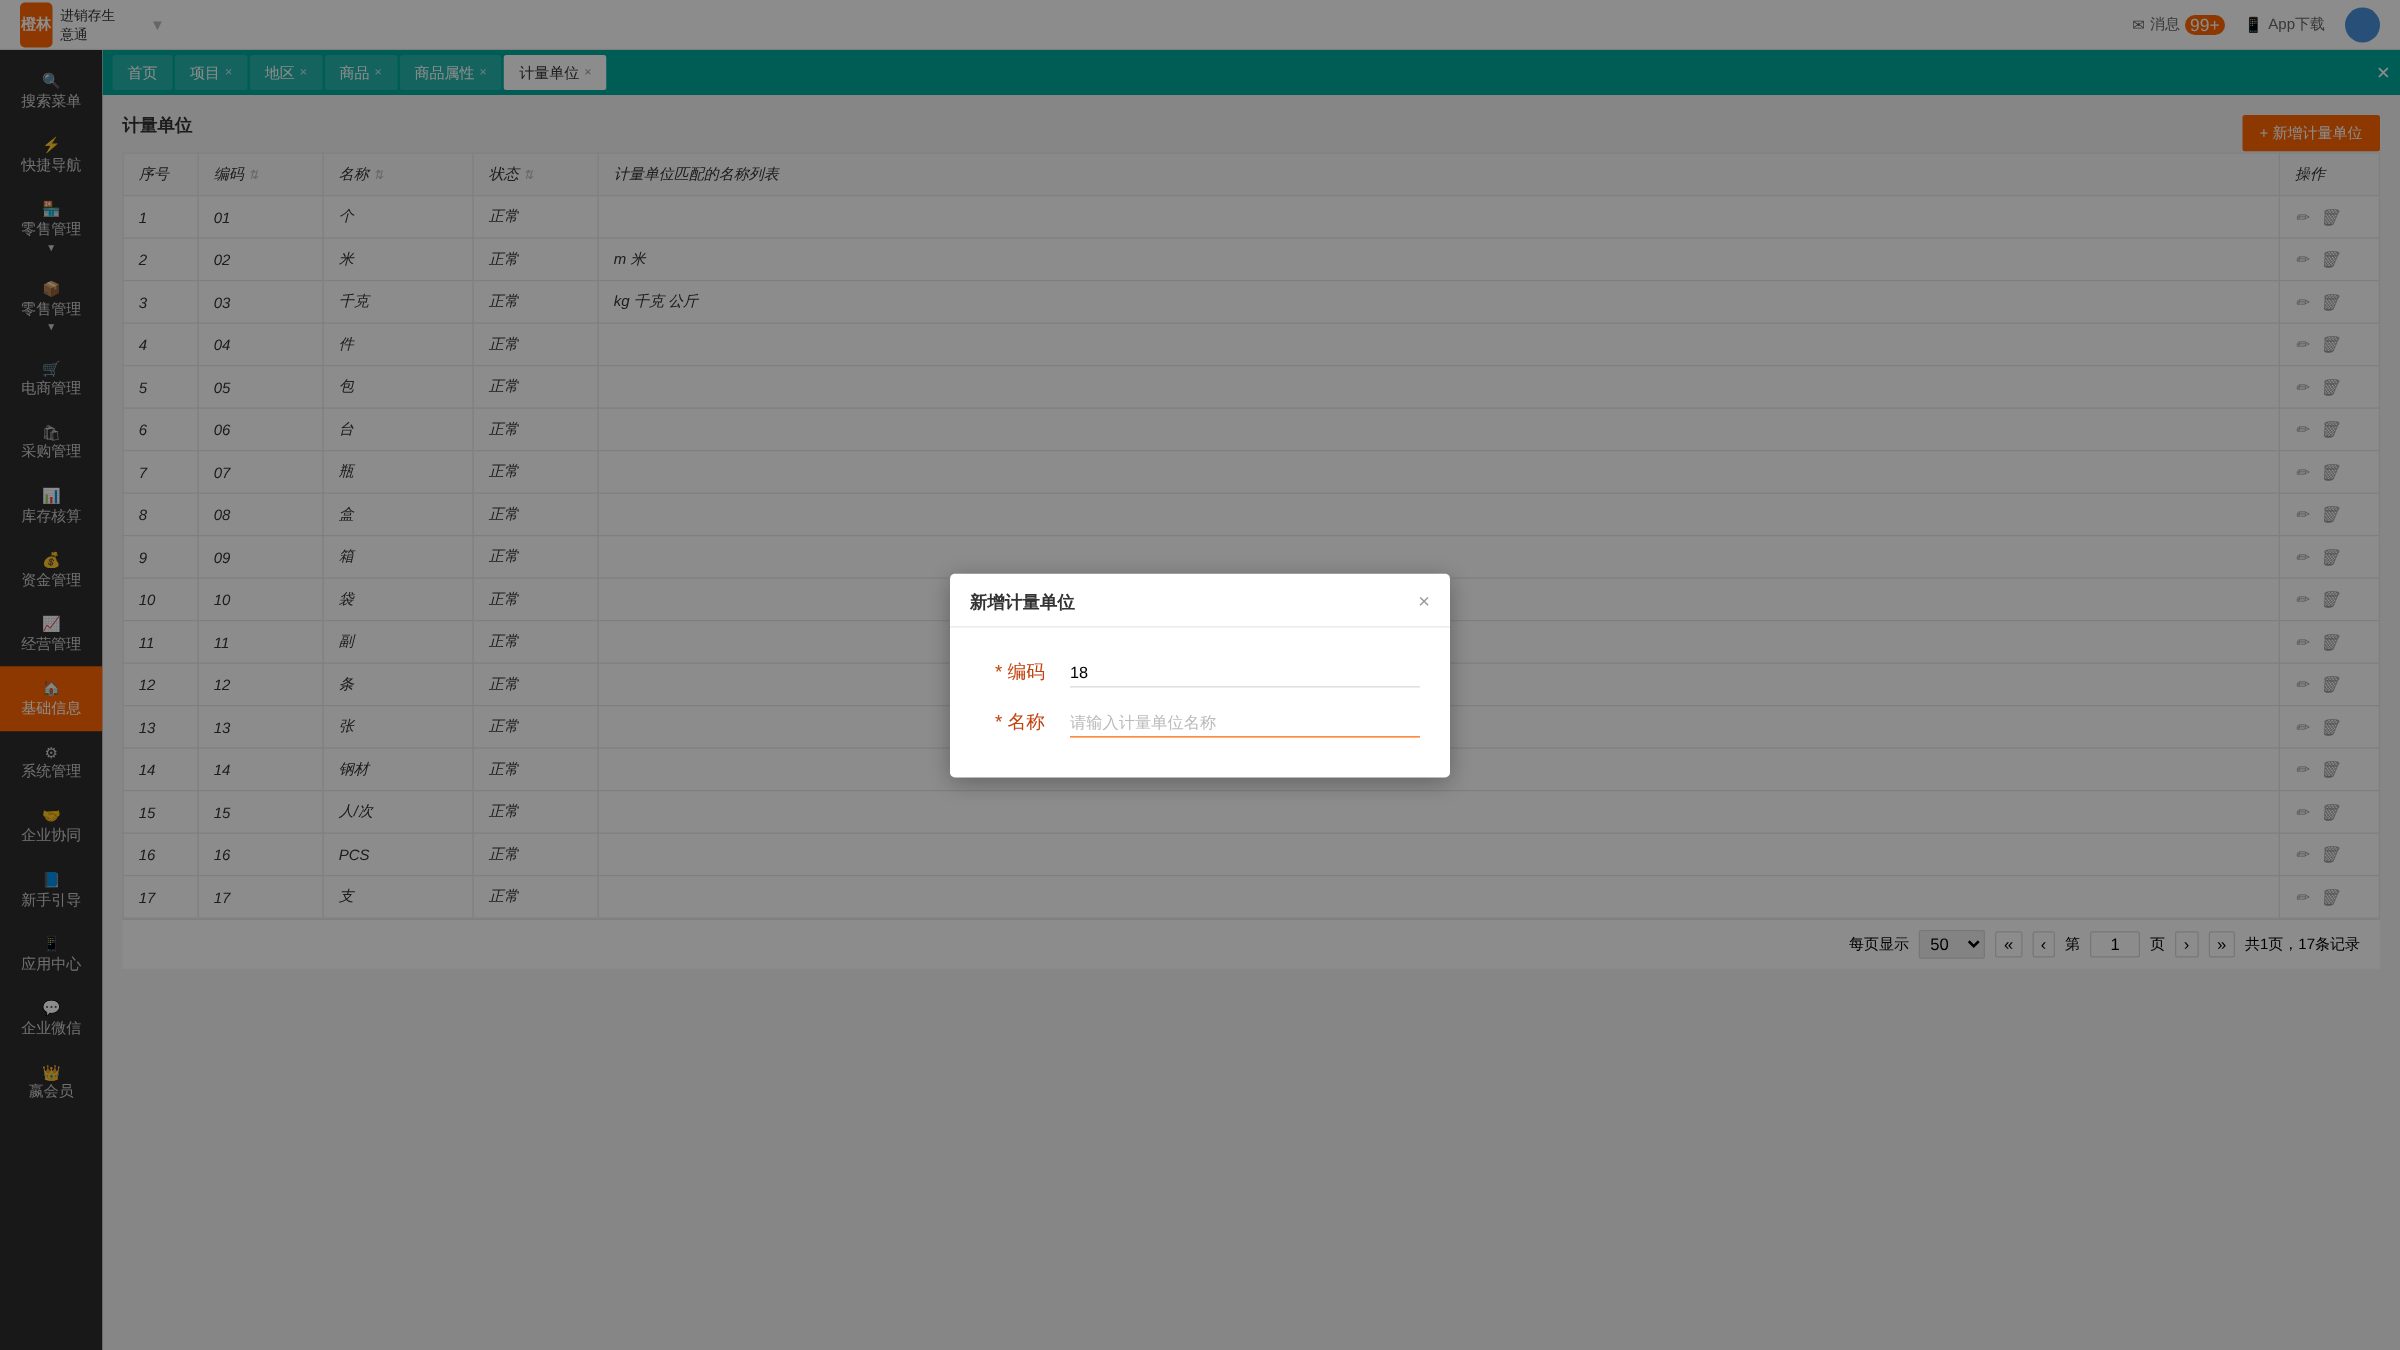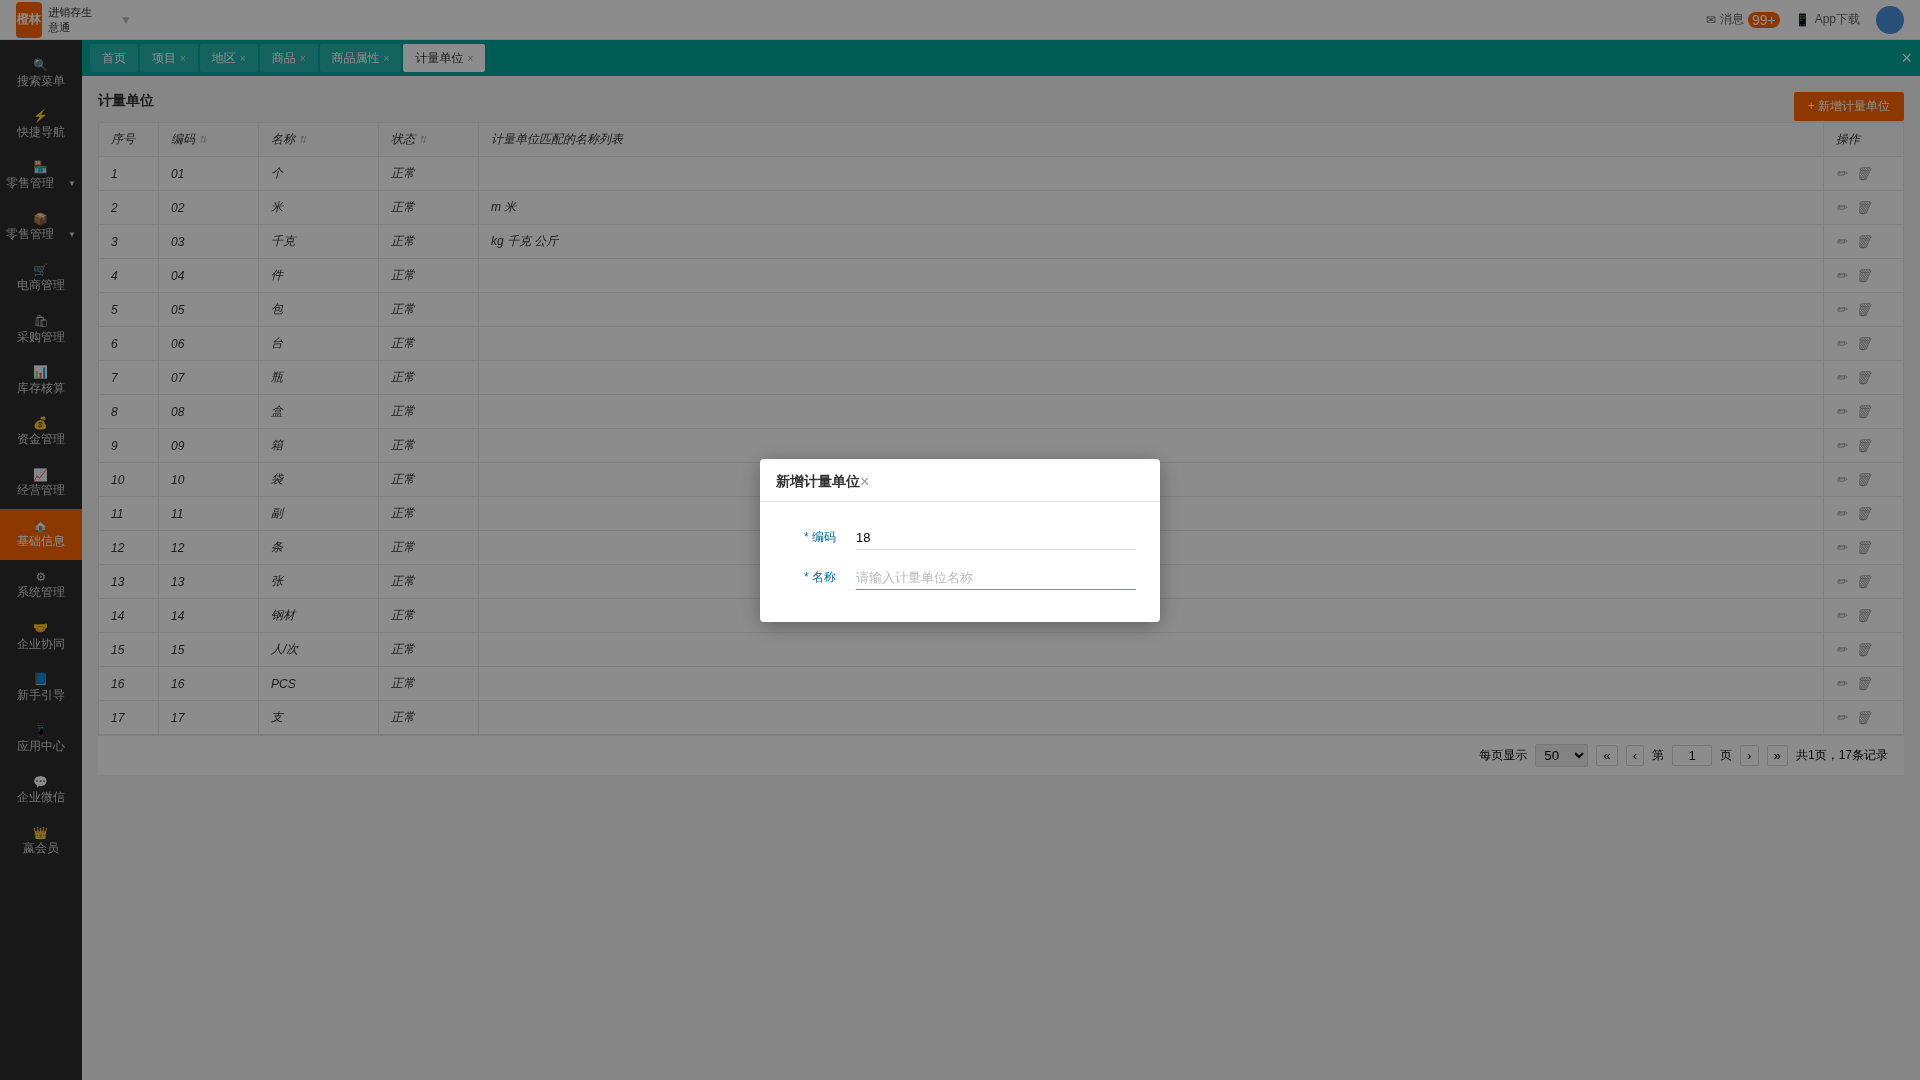--- a/index.html
+++ b/index.html
@@ -38,21 +38,21 @@
     }
     .sidebar-item {
       padding: 10px 4px;
       text-align: center;
       color: #ccc;
       font-size: 12px;
       cursor: pointer;
       line-height: 1.3;
     }
     .sidebar-item.active { background: #f60; color: #fff; }
-    .sidebar-item-with-arrow { display: flex; align-items: center; justify-content: center; gap: 14px; }
+    .sidebar-item-with-arrow { display: flex; align-items: center; justify-content: center; gap: 2px; flex-direction: column; }
 
     
     .content-area { flex: 1; display: flex; flex-direction: column; background: #f5f5f5; overflow: hidden; }
 
     
     .tabs-bar {
       background: #00a99d;
       display: flex;
       align-items: center;
       height: 36px;
@@ -143,27 +143,27 @@
       background: #fff;
       border-radius: 4px;
       width: 400px;
       box-shadow: 0 4px 20px rgba(0,0,0,0.3);
     }
     .modal-header {
       padding: 14px 16px 10px;
       border-bottom: 1px solid #e8e8e8;
       display: flex;
       align-items: center;
-      justify-content: flex-start;
+      justify-content: space-between;
     }
     .modal-title { font-size: 14px; font-weight: bold; color: #333; }
     .modal-close { cursor: pointer; color: #999; font-size: 16px; }
     .modal-body { padding: 24px 24px 16px; }
     .form-row { display: flex; align-items: center; margin-bottom: 16px; }
-    .form-label { width: 60px; text-align: right; font-size: 12px; color: #0369a1; padding-right: 8px; }
+    .form-label { width: 60px; text-align: right; font-size: 15px; color: #c2410c; padding-right: 8px; }
     .form-input {
       flex: 1;
       border: none;
       border-bottom: 1px solid #d9d9d9;
       padding: 4px 0;
       font-size: 13px;
       outline: none;
       margin-left: 12px;
     }
     .form-input.active { border-bottom-color: #f60; }

